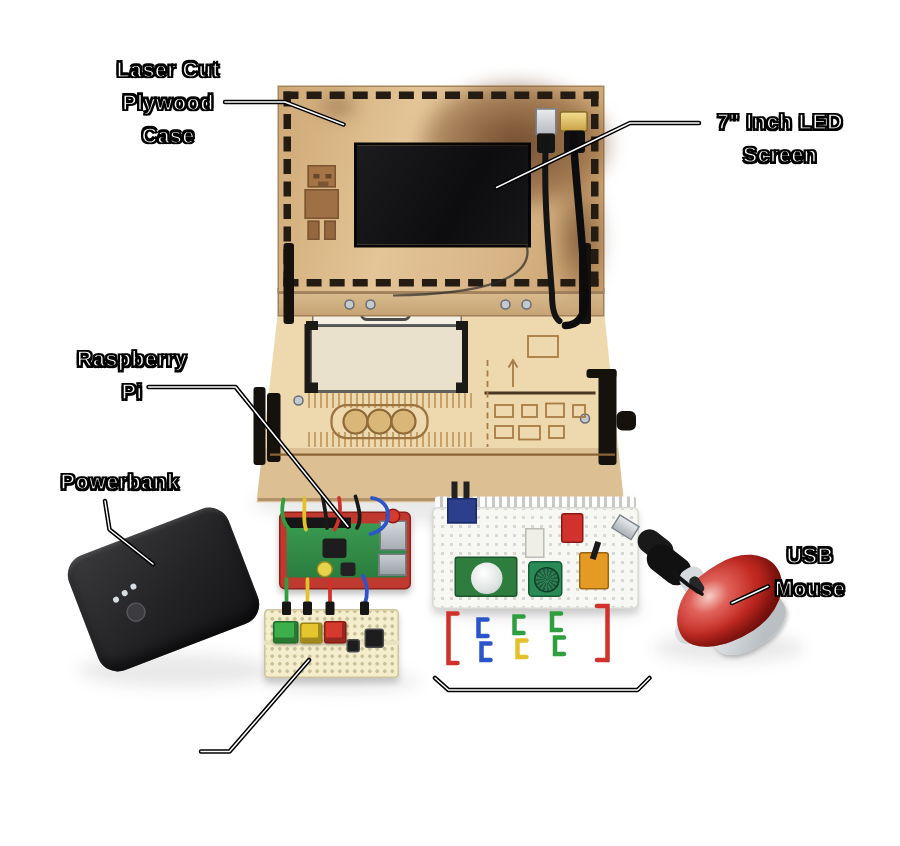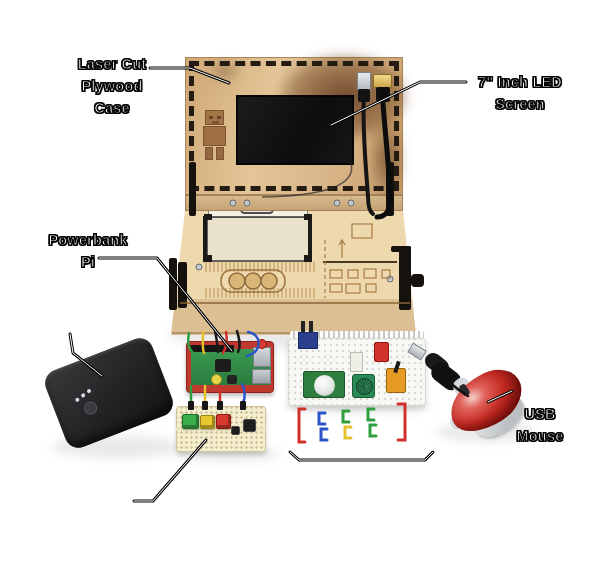--- a/index.html
+++ b/index.html
@@ -332,23 +332,24 @@
       <path d="M150,68 L190,68 L229,83"></path>
       <path d="M466,82 L420,82 L331,125"></path>
       <path d="M99,258 L157,258 L232,351"></path>
       <path d="M70,334 L73,353 L102,376"></path>
       <path d="M134,501 L153,501 L206,440"></path>
       <path d="M290,452 L299,460 L425,460 L433,452"></path>
       <path d="M512,391 L488,402"></path>
     </g>
   </svg>
 
-  <div class="label" style="left:47px;top:53px;width:130px;">Laser Cut
+  <div class="label" style="left:47px;top:36px;width:130px;">Laser Cut
 Plywood
 Case</div>
   <div class="label" style="left:445px;top:71px;width:150px;">7" Inch LED
 Screen</div>
-  <div class="label" style="left:23px;top:229px;width:130px;">Powerbank
+  <div class="label" style="left:23px;top:229px;width:130px;">Raspberry
 Pi</div>
-  <div class="label" style="left:488px;top:360px;width:104px;margin-top:43px;">USB
+  <div class="label" style="left:12px;top:311px;width:136px;">Powerbank</div>
+  <div class="label" style="left:488px;top:360px;width:104px;">USB
 Mouse</div>
 
 </div>
 
 </body></html>

